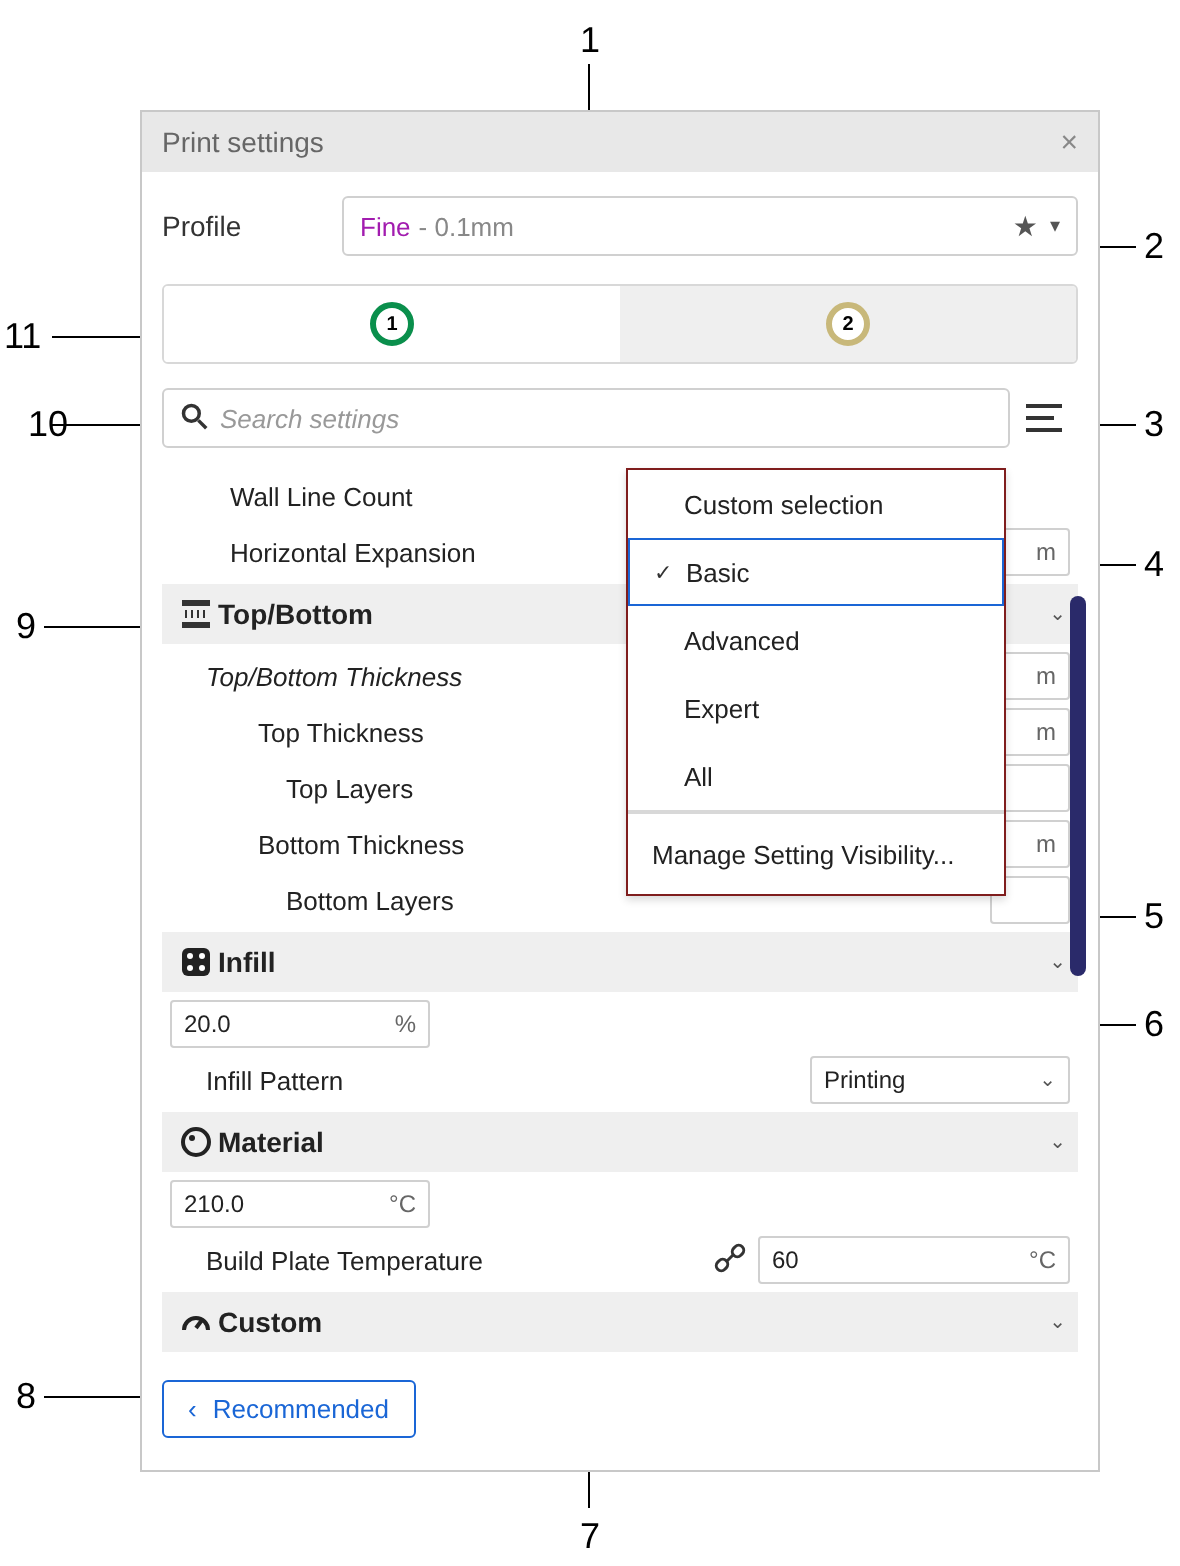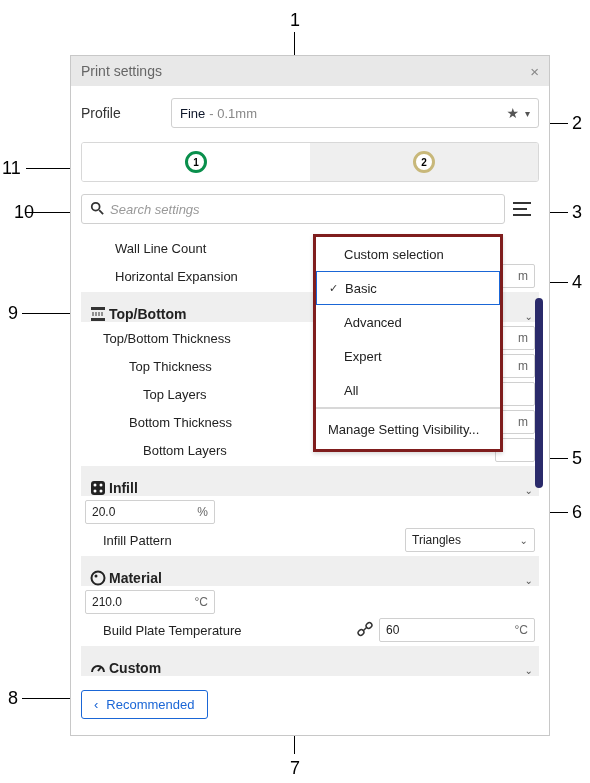--- a/index.html
+++ b/index.html
@@ -61,21 +61,21 @@
   .profile-select {
     flex: 1;
     height: 30px;
     border: 1px solid #d0d0d0;
     border-radius: 3px;
     display: flex;
     align-items: center;
     padding: 0 8px;
     color: #888;
   }
-  .profile-select .pname { color: #0f172a; margin-right: 4px; }
+  .profile-select .pname { color: #a21caf; margin-right: 4px; }
   .profile-select .spacer { flex: 1; }
   .star { font-size: 14px; color: #555; margin-right: 6px; }
   .chev-down { font-size: 10px; color: #555; }
   .tabs {
     display: flex;
     border: 1px solid #d8d8d8;
     border-radius: 3px;
     overflow: hidden;
     margin-bottom: 12px;
   }
@@ -143,40 +143,40 @@
   .row {
     display: flex;
     align-items: center;
     height: 28px;
     padding: 0 4px;
   }
   .row .lbl { flex: 1; font-size: 13px; }
   .row .lbl.indent1 { padding-left: 30px; }
   .row .lbl.indent2 { padding-left: 44px; }
   .row .lbl.indent3 { padding-left: 58px; }
-  .row .ital { padding-left: 18px; }
+  .row .ital { font-style: italic; padding-left: 18px; }
   .valuebox {
     width: 100px;
     height: 24px;
     border: 1px solid #d0d0d0;
     border-radius: 2px;
     display: flex;
     align-items: center;
     padding: 0 6px;
     font-size: 12px;
     background: #fff;
   }
   .valuebox .val { flex: 1; }
   .valuebox .unit { color: #666; }
   .valuebox.stub { width: 40px; justify-content: flex-end; }
   .valuebox.stub .unit { }
   .valuebox .chev { color: #555; font-size: 10px; }
   .cat {
     display: flex;
-    align-items: flex-end;
+    align-items: center;
     height: 30px;
     background: #efefef;
     padding: 0 6px;
     margin: 2px 0;
   }
   .cat .cicon {
     width: 22px;
     display: flex;
     justify-content: center;
     font-size: 14px;
@@ -201,21 +201,21 @@
     align-items: center;
     cursor: pointer;
   }
   .recommended .chev-left { margin-right: 8px; }
   .visibility-menu {
     position: absolute;
     top: 0px;
     left: 232px;
     width: 190px;
     background: #fff;
-    border: 3px solid #7f1d1d;
+    border: 1px solid #7f1d1d;
     box-shadow: 0 2px 4px rgba(0,0,0,0.15);
     z-index: 10;
   }
   .visibility-menu .mitem {
     height: 34px;
     display: flex;
     align-items: center;
     padding: 0 12px;
     cursor: pointer;
     font-size: 13px;
@@ -391,21 +391,21 @@
 
       <div class="row">
         <div class="valuebox" style="width:130px">
           <span class="val">20.0</span>
           <span class="unit">%</span>
         </div>
       </div>
       <div class="row">
         <div class="lbl" style="padding-left:18px">Infill Pattern</div>
         <div class="valuebox" style="width:130px">
-          <span class="val">Triangles</span>
+          <span class="val">Printing</span>
           <span class="chev">⌄</span>
         </div>
       </div>
 
       <div class="cat">
         <span class="cicon">
           <svg width="16" height="16" viewBox="0 0 16 16">
               <circle cx="8" cy="8" r="6.5" fill="none" stroke="#222" stroke-width="2"></circle>
               <circle cx="6" cy="6" r="1.5" fill="#222"></circle>
             </svg>

